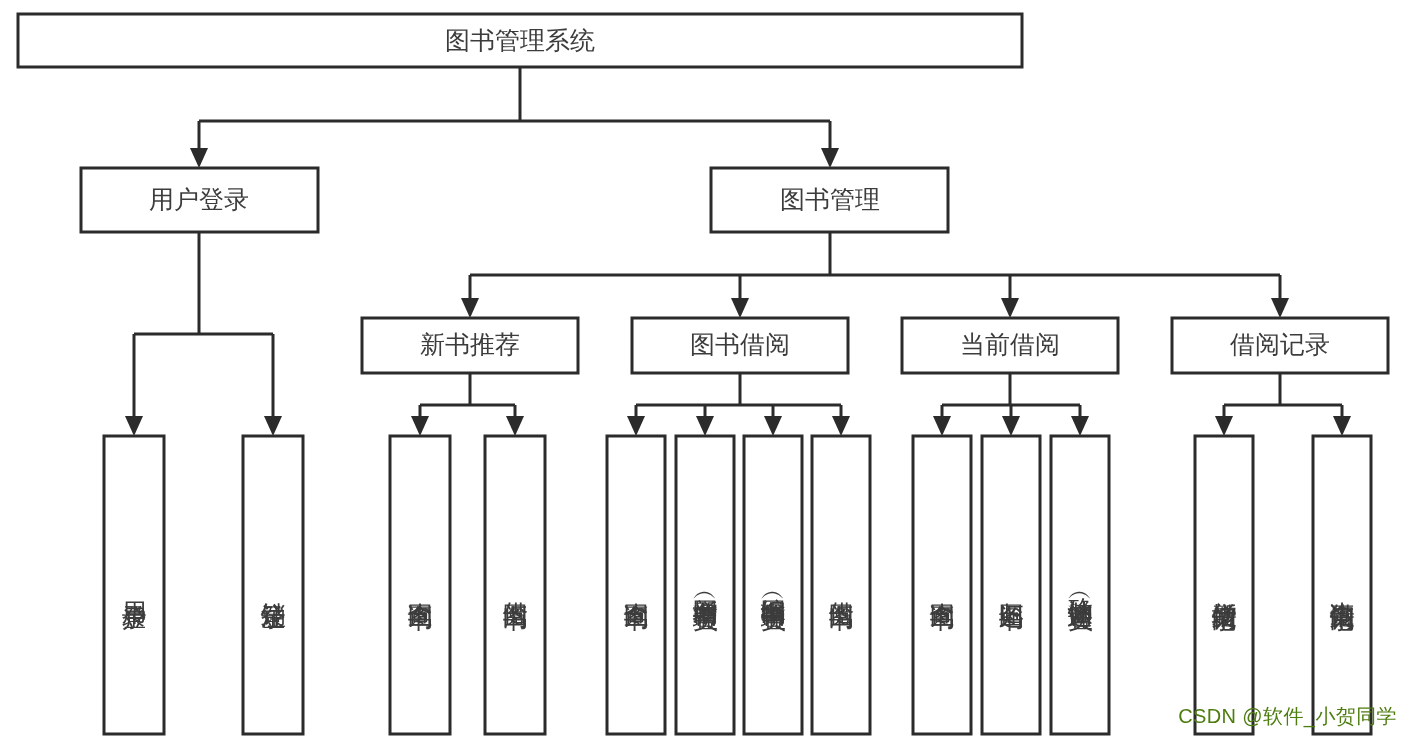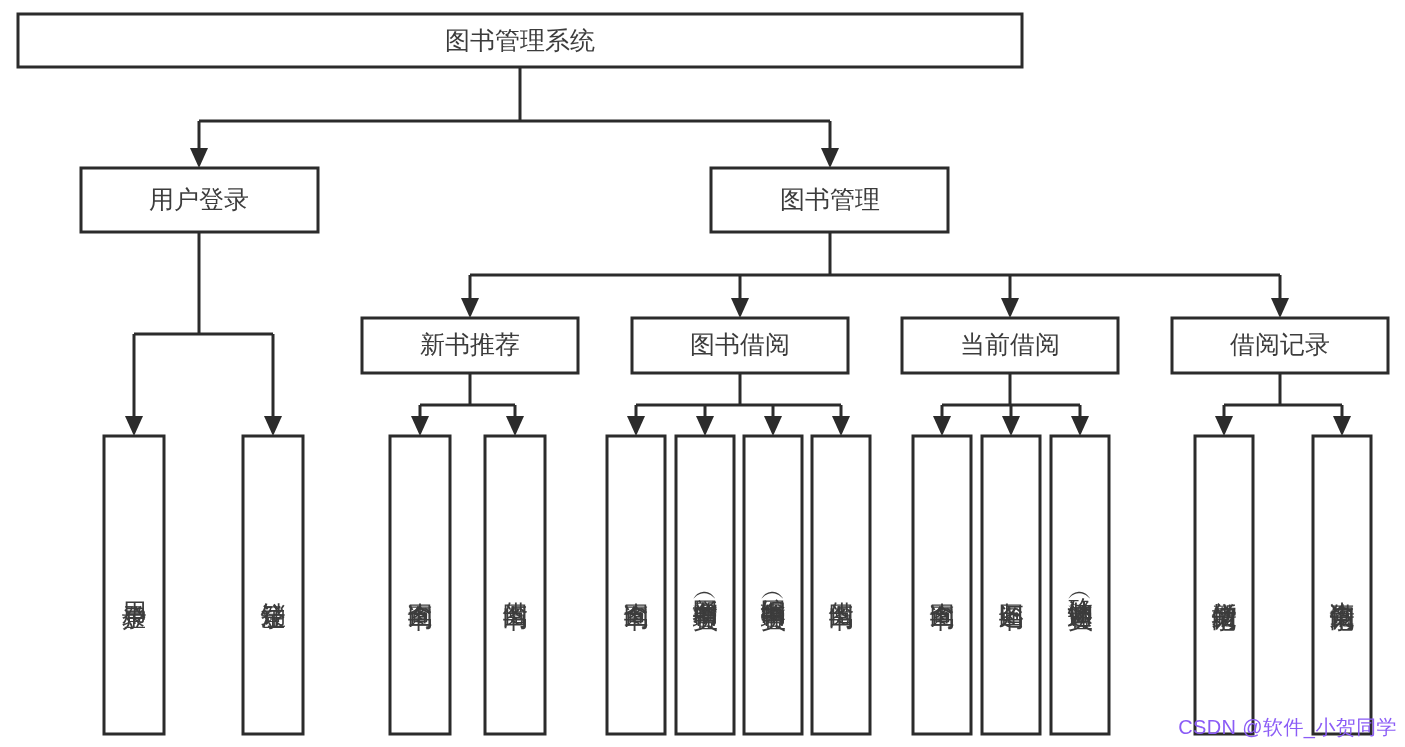--- a/index.html
+++ b/index.html
@@ -64,24 +64,24 @@
     letter-spacing: 0.06em;
     white-space: nowrap;
     user-select: none;
   }
   .vlabel-wrap {
     overflow: visible;
   }
   .watermark {
     position: absolute;
     right: 8px;
-    bottom: 6px;
+    bottom: 17px;
     font-family: "Liberation Sans", "DejaVu Sans", sans-serif;
     font-size: 20px;
-    color: #8b5cf6;
+    color: #4d7c0f;
     letter-spacing: 0.02em;
     white-space: nowrap;
     pointer-events: none;
   }
 </style>
 </head>
 <body>
 
 <div id="chart-root">
 

